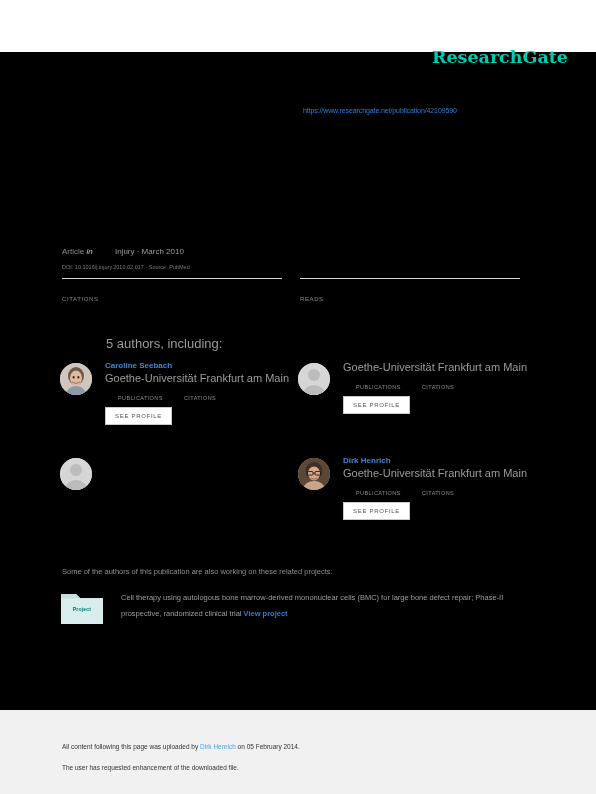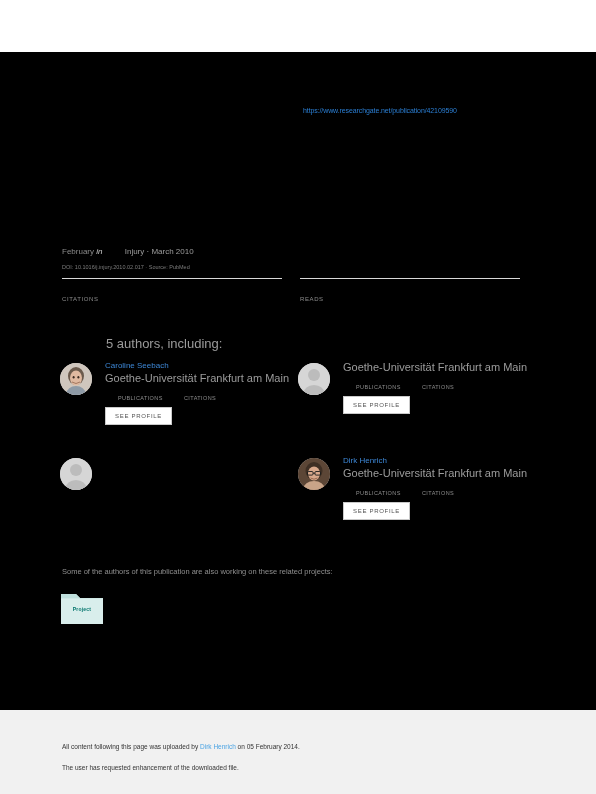--- a/index.html
+++ b/index.html
@@ -162,21 +162,21 @@
     height: 32px;
     border-radius: 50%;
     overflow: hidden;
     background: #bfbfbf;
   }
   .avatar svg { display: block; width: 32px; height: 32px; }
 
   .author-body { margin-left: 45px; }
   .author-name {
     font-size: 8px;
-    font-weight: normal;
+    font-weight: bold;
     color: #3d87d6;
     line-height: 11px;
     white-space: nowrap;
   }
   .author-affil {
     font-size: 11px;
     color: #9c9c9c;
     line-height: 14px;
     white-space: nowrap;
   }
@@ -273,28 +273,29 @@
   }
 </style>
 </head>
 <body>
 
 <div id="page">
 
   <div class="band-dark"></div>
   <div class="band-footer"></div>
 
+  <div id="logo">ResearchGate</div>
 
   <div id="rg-url">https://www.researchgate.net/publication/42109590</div>
 
   <div id="article-title">Number and proliferative capacity of human mesenchymal stem cells are modulated positively in multiple trauma patients and negatively in atrophic nonunions</div>
   <div id="article-subtitle">Article in Injury</div>
 
   <div id="meta-type">
-    <span>February</span>
+    <span>Article</span>
     <span class="in">in</span>
     <span class="jrnl">Injury · March 2010</span>
   </div>
   <div id="meta-doi">DOI: 10.1016/j.injury.2010.02.017 · Source: PubMed</div>
 
   <div class="stat-col left">
     <div class="stat-rule"></div>
     <div class="stat-value">23</div>
     <div class="stat-label">CITATIONS</div>
   </div>
@@ -402,20 +403,24 @@
   <div id="projects-heading">Some of the authors of this publication are also working on these related projects:</div>
   <div id="project-row">
     <div class="folder">
       <svg width="44" height="36" viewBox="0 0 44 36" aria-hidden="true">
         <path d="M1 4 h15 l4 4 h23 v26 h-42 z" fill="#cfe8e6"></path>
         <path d="M1 9 h42 v25 h-42 z" fill="#d9eeec"></path>
         <path d="M1 4 h15 l4 4 h-19 z" fill="#bfe0dd"></path>
       </svg>
       <div class="ftext">Project</div>
     </div>
+    <div class="project-text">
+      <span>Cell therapy using autologous bone marrow-derived mononuclear cells (BMC) for large bone defect repair; Phase-II prospective, randomized clinical trial</span>
+      <span class="view">View project</span>
+    </div>
   </div>
 
   <div id="footer-line1">
     <span>All content following this page was uploaded by </span><span class="who">Dirk Henrich</span><span> on 05 February 2014.</span>
   </div>
   <div id="footer-line2">The user has requested enhancement of the downloaded file.</div>
 
 </div>
 
 </body></html>

